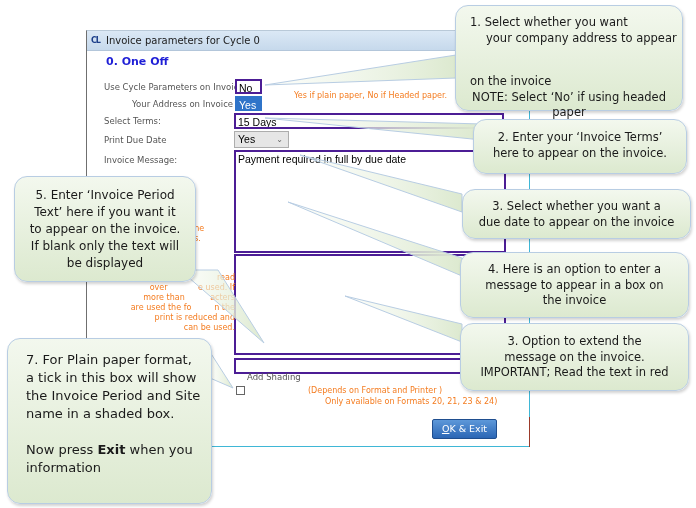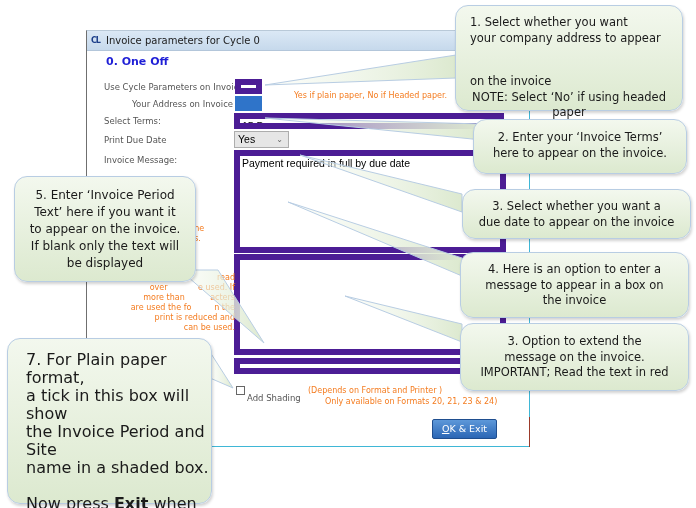--- a/index.html
+++ b/index.html
@@ -31,21 +31,21 @@
     .title-text { position: absolute; left: 19px; top: 0; white-space: nowrap; }
     .cycle-heading {
       position: absolute; left: 19px; top: 24px;
       font-size: 11px; font-weight: bold; color: #1f1fd6;
     }
     .lbl {
       position: absolute; left: 17px; font-size: 8.5px; color: #555;
       white-space: nowrap;
     }
     .field {
-      position: absolute; background: #fff; border: 6px solid #4c1d95;
+      position: absolute; background: #fff; border: 2px solid #4c1d95;
       box-sizing: border-box; font-family: "Liberation Sans", sans-serif;
       font-size: 10.5px; color: #000; padding-left: 2px; line-height: 14px;
       white-space: nowrap; overflow: hidden;
     }
     .field.sel { background: #2f74c9; color: #fff; border-color: #2f74c9; }
     .combo {
       position: absolute; background: #e6e6e6; border: 1px solid #adadad;
       box-sizing: border-box; font-family: "Liberation Sans", sans-serif;
       font-size: 10.5px; line-height: 15px; padding-left: 3px;
     }
@@ -122,21 +122,21 @@
   <div class="hint-block" style="left:104px; top:193px; white-space:pre;">the
 ts.</div>
   <div class="hint-block" style="left:20px; top:242px; width:128px; text-align:right; white-space:pre;">read
 over            e used. If
 more than          acters
 are used the fo         n the
 print is reduced and
 can be used.</div>
 
   <div class="checkbox" style="left:149px; top:355px;"></div>
-  <div class="lbl" style="left:160px; top:362px;text-align:center;">Add Shading</div>
+  <div class="lbl" style="left:160px; top:341px;text-align:center;">Add Shading</div>
   <div class="hint" style="left:221px; top:355px;">(Depends on Format and Printer )</div>
   <div class="hint" style="left:238px; top:366px;">Only available  on Formats 20, 21, 23 &amp; 24)</div>
 
   <div class="ok-btn"><span class="u">O</span><span>K &amp; Exit</span></div>
 
   <div class="bottom-accent"></div>
 </div>
 
 <svg class="tails" width="696" height="508">
   <defs>
@@ -151,21 +151,21 @@
     <polygon points="300,155 462,194 462,212"></polygon>
     <polygon points="288,202 462,258 462,276"></polygon>
     <polygon points="345,296 462,324 462,342"></polygon>
     <polygon points="180,270 218,270 264,343"></polygon>
     <polygon points="210,378 210,352 233,388"></polygon>
   </g>
 </svg>
 
 <div class="callout" style="left:455px; top:5px; width:228px; height:106px; padding-top:9px;">
   <p style="text-align:left; padding-left:14px;">1.    Select whether you want</p>
-  <p style="text-align:left; padding-left:14px;">your company address to appear</p>
+  <p style="text-align:left; padding-left:30px;">your company address to appear</p>
   <p style="text-align:left; padding-left:14px;margin-top:28px;">on the invoice</p>
   <p>NOTE: Select ‘No’ if using headed</p>
   <p>paper</p>
 </div>
 
 <div class="callout" style="left:473px; top:119px; width:214px; height:55px; padding-top:10px;">
   <p>2.    Enter your ‘Invoice Terms’</p>
   <p>here to appear on the invoice.</p>
 </div>
 
@@ -187,21 +187,21 @@
 </div>
 
 <div class="callout" style="left:14px; top:176px; width:182px; height:106px; padding-top:10px; font-size:12px; line-height:17px;">
   <p>5.    Enter ‘Invoice Period</p>
   <p>Text’ here if you want it</p>
   <p>to appear on the invoice.</p>
   <p>If blank only the text will</p>
   <p>be displayed</p>
 </div>
 
-<div class="callout left-align" style="left:7px; top:338px; width:205px; height:166px; padding:12px 0 0 18px; font-size:16px; line-height:18px;">
+<div class="callout left-align" style="left:7px; top:338px; width:205px; height:166px; padding:12px 0 0 18px; font-size:13px; line-height:18px;">
   <p>7.    For Plain paper format,</p>
   <p>a tick in this box will show</p>
   <p>the Invoice Period and Site</p>
   <p>name in a shaded box.</p>
   <p style="height:18px;"></p>
   <p><span>Now press </span><b>Exit</b><span> when you</span></p>
   <p>information</p>
 </div>
 
 </body></html>

